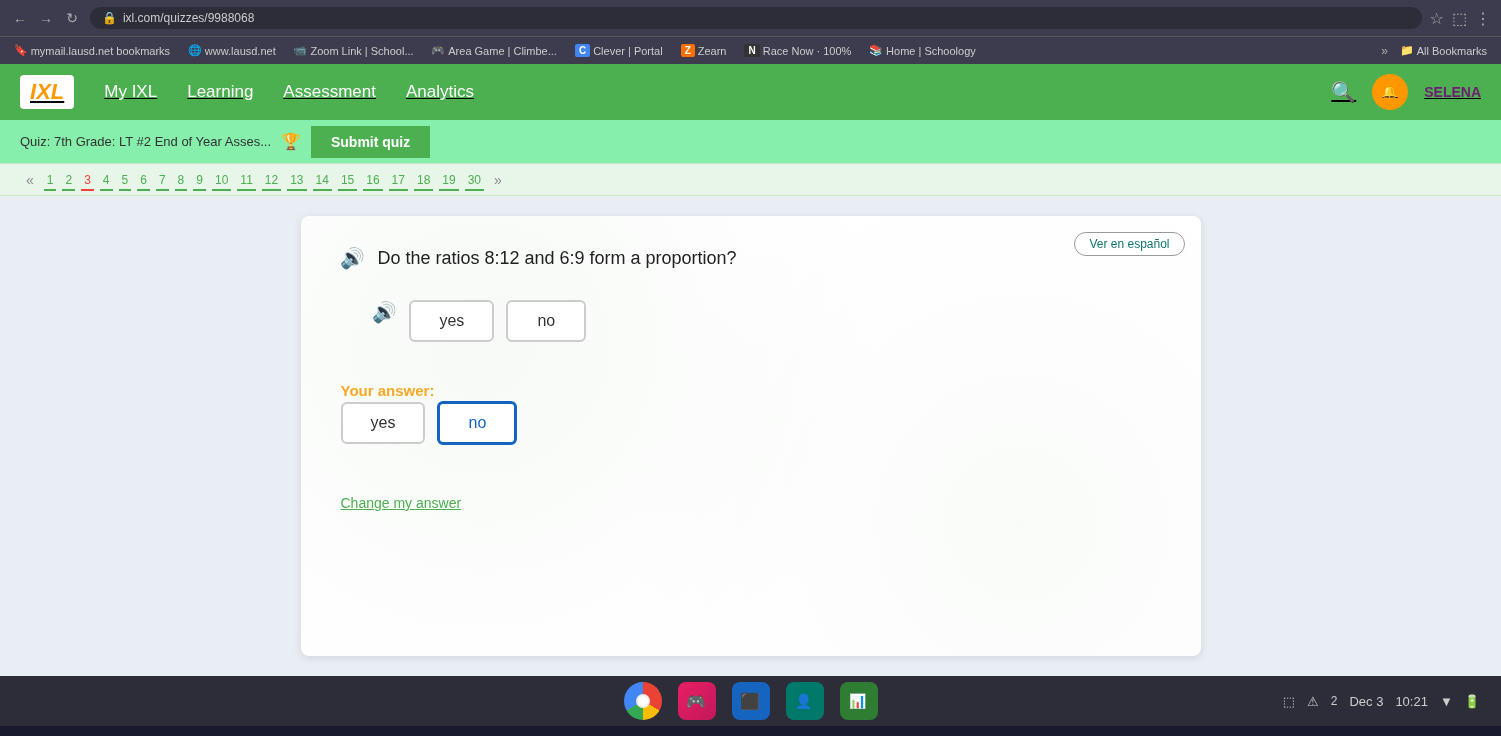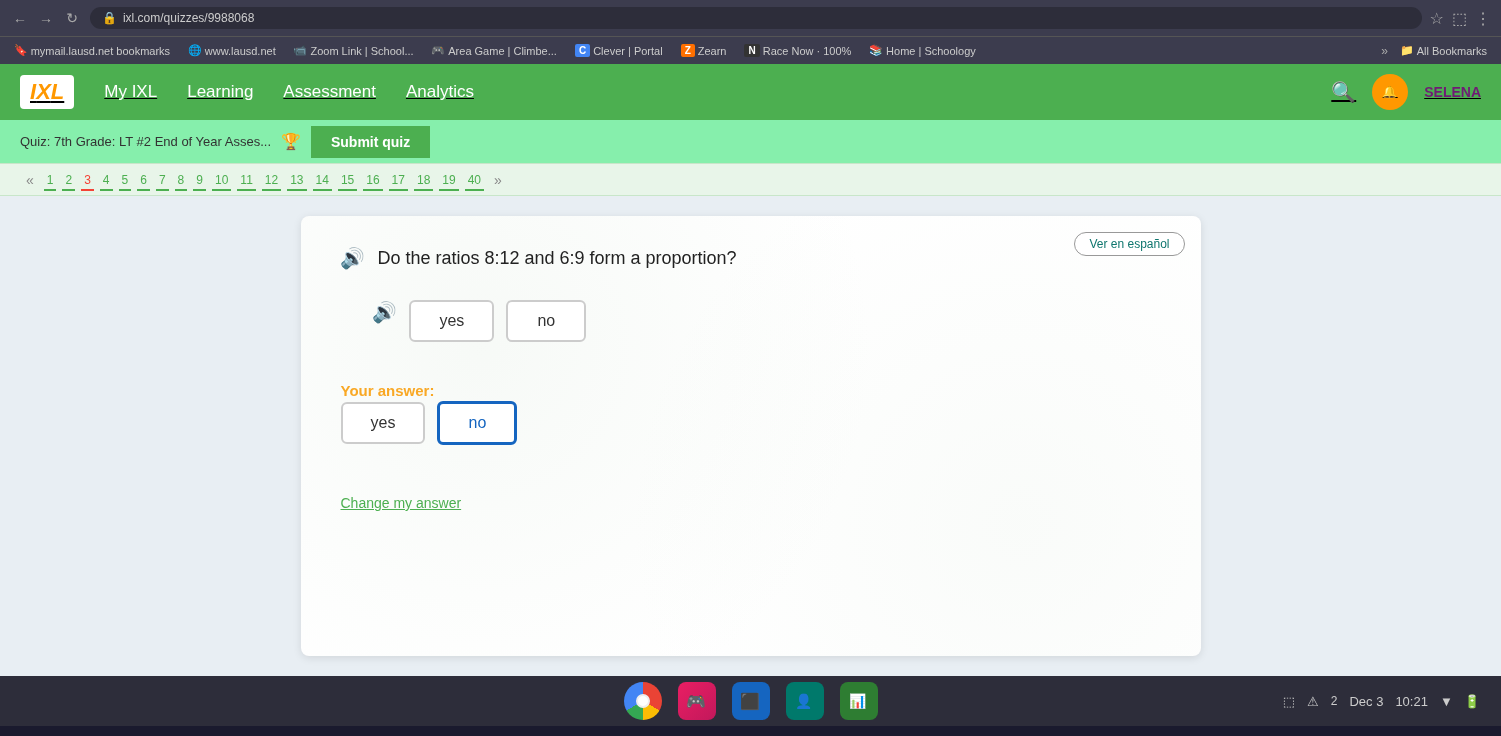--- a/index.html
+++ b/index.html
@@ -460,21 +460,21 @@
     <span class="page-num answered">10</span>
     <span class="page-num answered">11</span>
     <span class="page-num answered">12</span>
     <span class="page-num answered">13</span>
     <span class="page-num answered">14</span>
     <span class="page-num answered">15</span>
     <span class="page-num answered">16</span>
     <span class="page-num answered">17</span>
     <span class="page-num answered">18</span>
     <span class="page-num answered">19</span>
-    <span class="page-num answered">40</span>
+    <span class="page-num answered">30</span>
     <span class="page-nav-btn">»</span>
   </div>
 
   <div class="main-content">
     <div class="question-card">
       <button class="spanish-btn">Ver en español</button>
 
       <div class="question-row">
         <span class="audio-icon">🔊</span>
         <span class="question-text">Do the ratios 8:12 and 6:9 form a proportion?</span>

